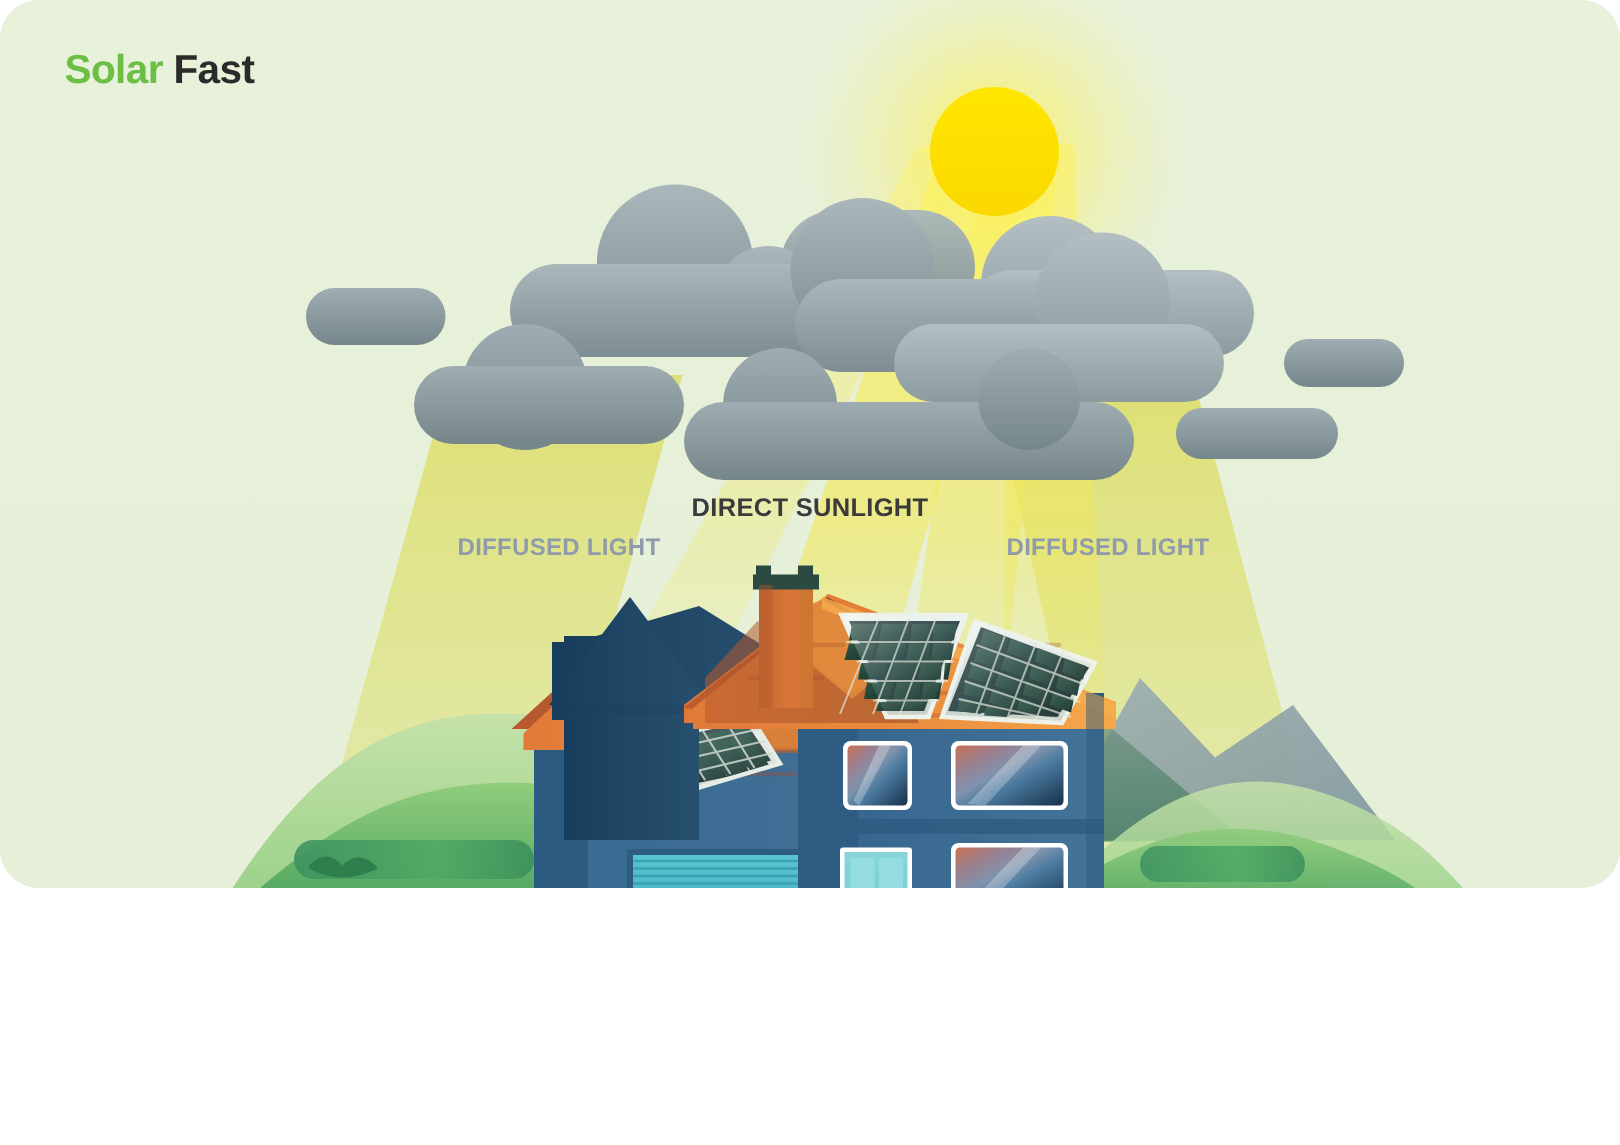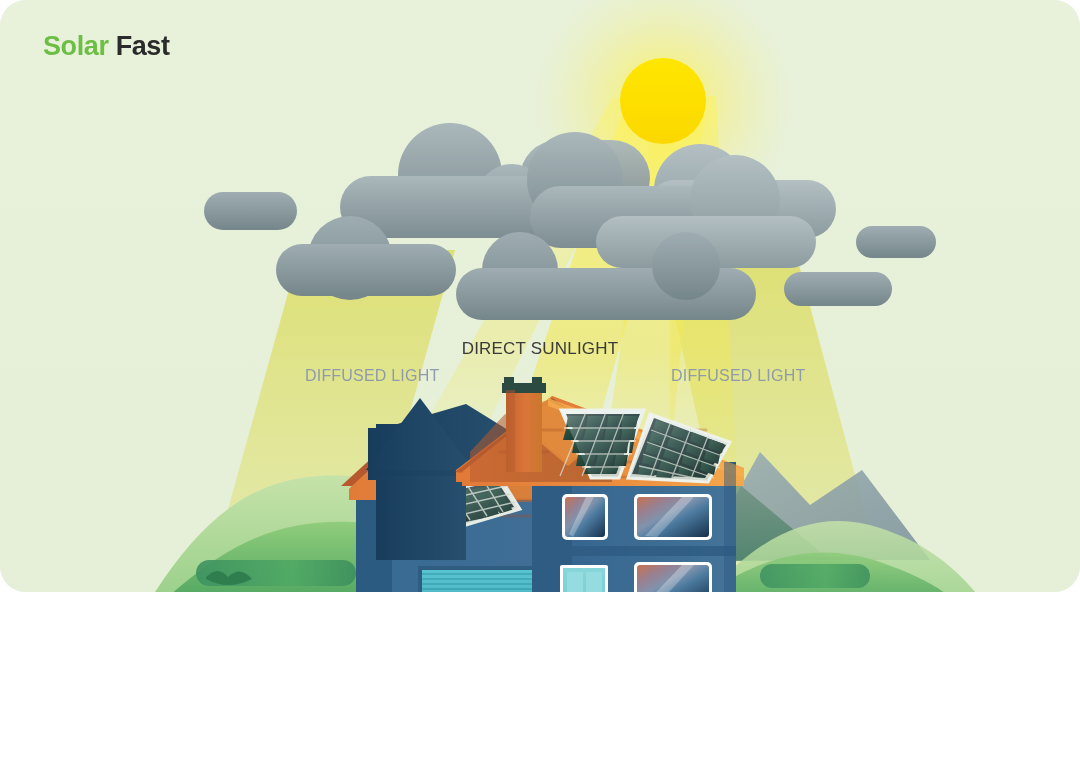--- a/index.html
+++ b/index.html
@@ -37,25 +37,24 @@
     z-index: 90;
   }
   .logo .brand-a { color: #6cbe45; }
   .logo .brand-b { color: #2b2b2b; }
 
   .scene { position: absolute; left: 0; top: 0; width: 1080px; height: 763px; }
   .scene > svg { display: block; }
 
   .label {
     position: absolute;
-    font-weight: normal;
+    font-weight: bold;
     white-space: nowrap;
     z-index: 70;
     letter-spacing: 0.2px;
-    margin-top: 10px;
   }
   .label-direct {
     left: 0; right: 0;
     top: 329px;
     text-align: center;
     font-size: 17px;
     color: #3a3a3a;
   }
   .label-diff-left {
     left: 305px;

